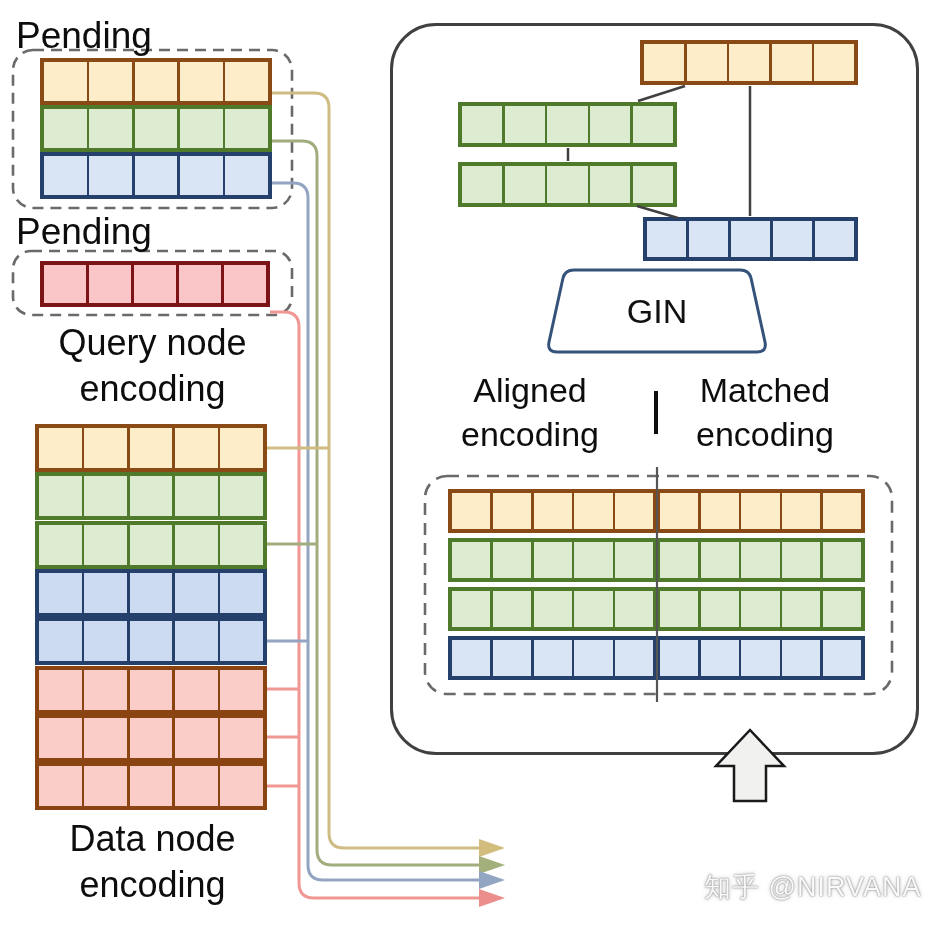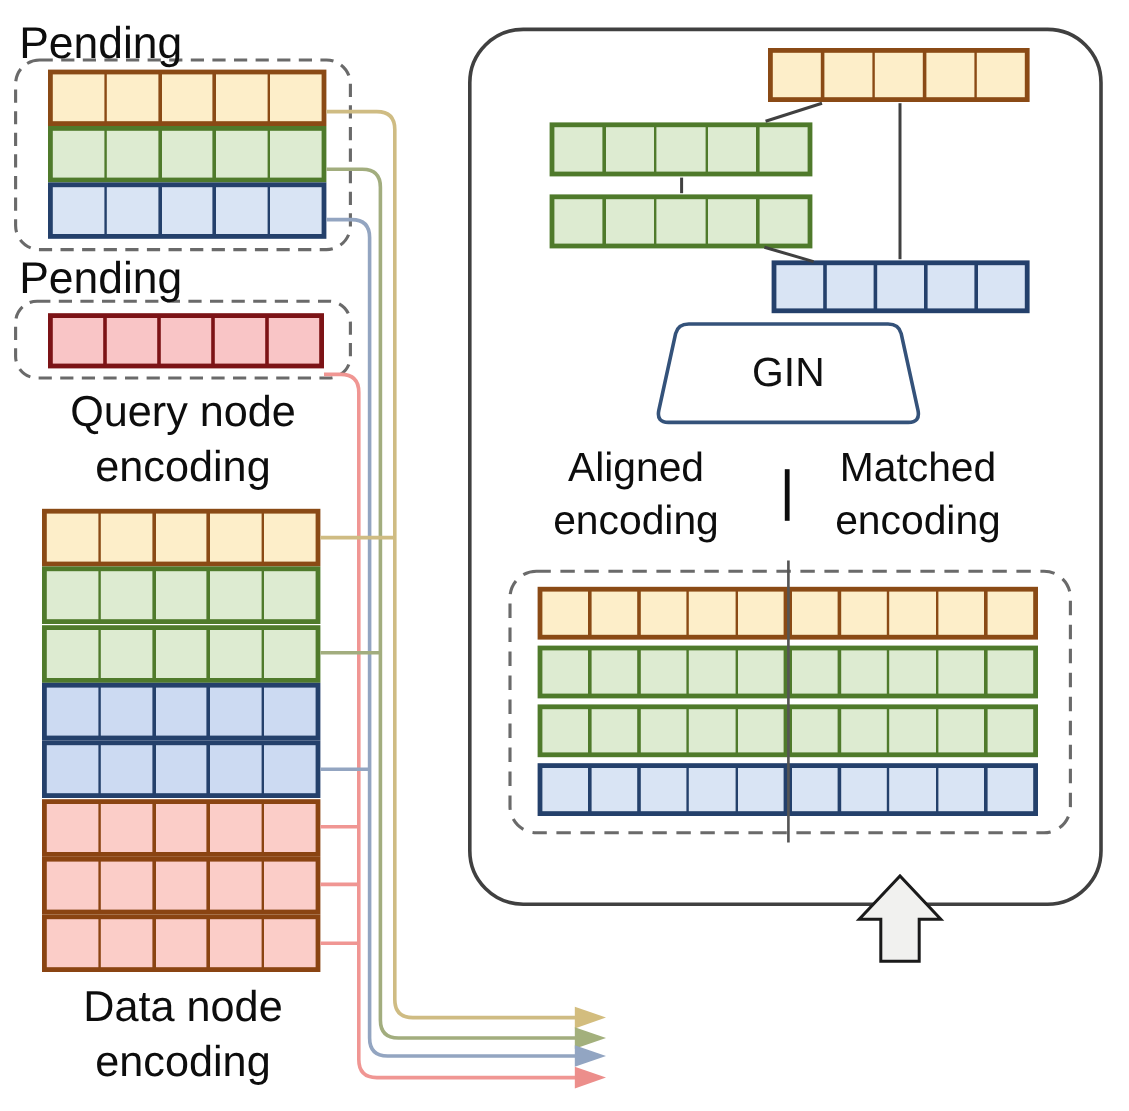--- a/index.html
+++ b/index.html
@@ -87,20 +87,21 @@
     <path d="M267,786 H299" fill="none" stroke-width="3" stroke="#f09693"></path>
 
     <polygon points="479,839 479,857 505,848" fill="#d3bd7e"></polygon>
     <polygon points="479,856 479,874 505,865" fill="#a3b07c"></polygon>
     <polygon points="479,871 479,889 505,880" fill="#92a5c2"></polygon>
     <polygon points="479,889 479,907 505,898" fill="#ec8e8b"></polygon>
 
     <path d="M734,801 L734,766 L716,766 L750,730 L784,766 L766,766 L766,801 Z" stroke-width="2.5" stroke="#1a1a1a" fill="#f1f1ef"></path>
   </svg>
 
+  <div id="watermark">知乎 @NIRVANA</div>
 <div class="row" style="left: 40px; top: 58px; width: 232px; height: 47px; background: rgb(138, 74, 21); padding: 4px; gap: 2.5px;">
       <div class="cell" style="background: rgb(253, 238, 201);"></div>
       <div class="cell" style="background: rgb(253, 238, 201);"></div>
       <div class="cell" style="background: rgb(253, 238, 201);"></div>
       <div class="cell" style="background: rgb(253, 238, 201);"></div>
       <div class="cell" style="background: rgb(253, 238, 201);"></div>
     </div>
     <div class="row" style="left: 40px; top: 105px; width: 232px; height: 47px; background: rgb(79, 122, 43); padding: 4px; gap: 2.5px;">
       <div class="cell" style="background: rgb(221, 235, 209);"></div>
       <div class="cell" style="background: rgb(221, 235, 209);"></div>

